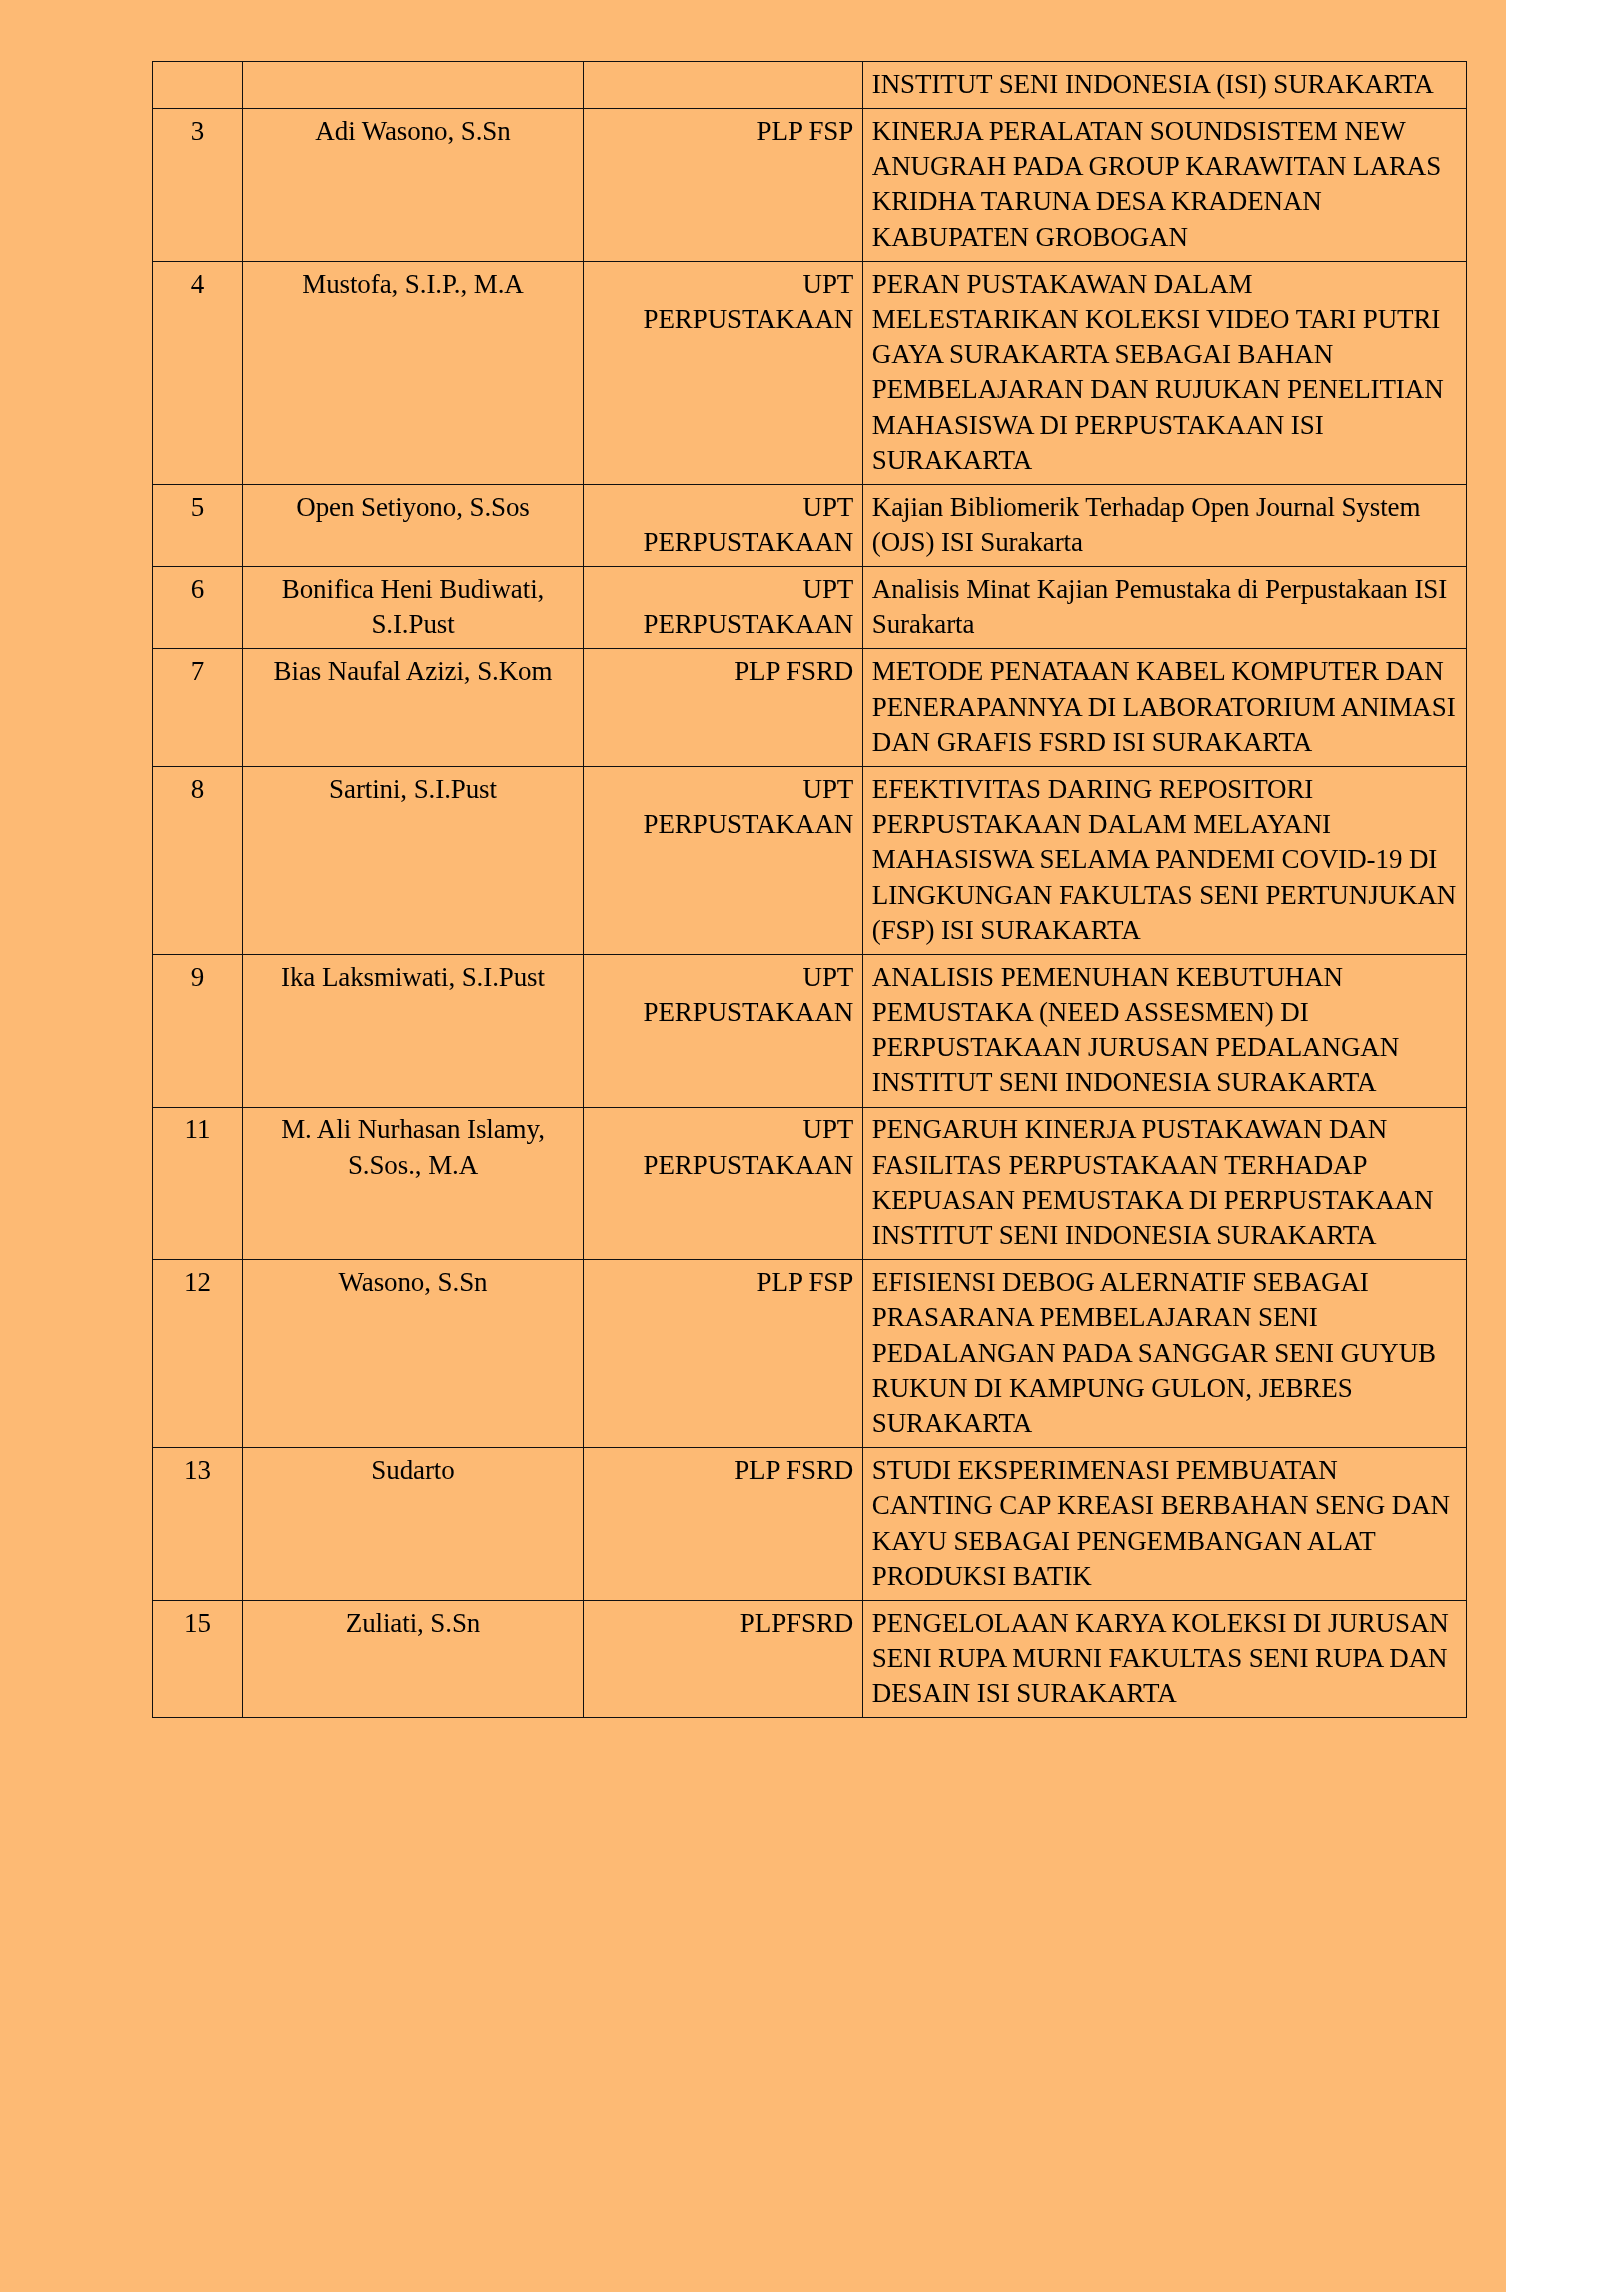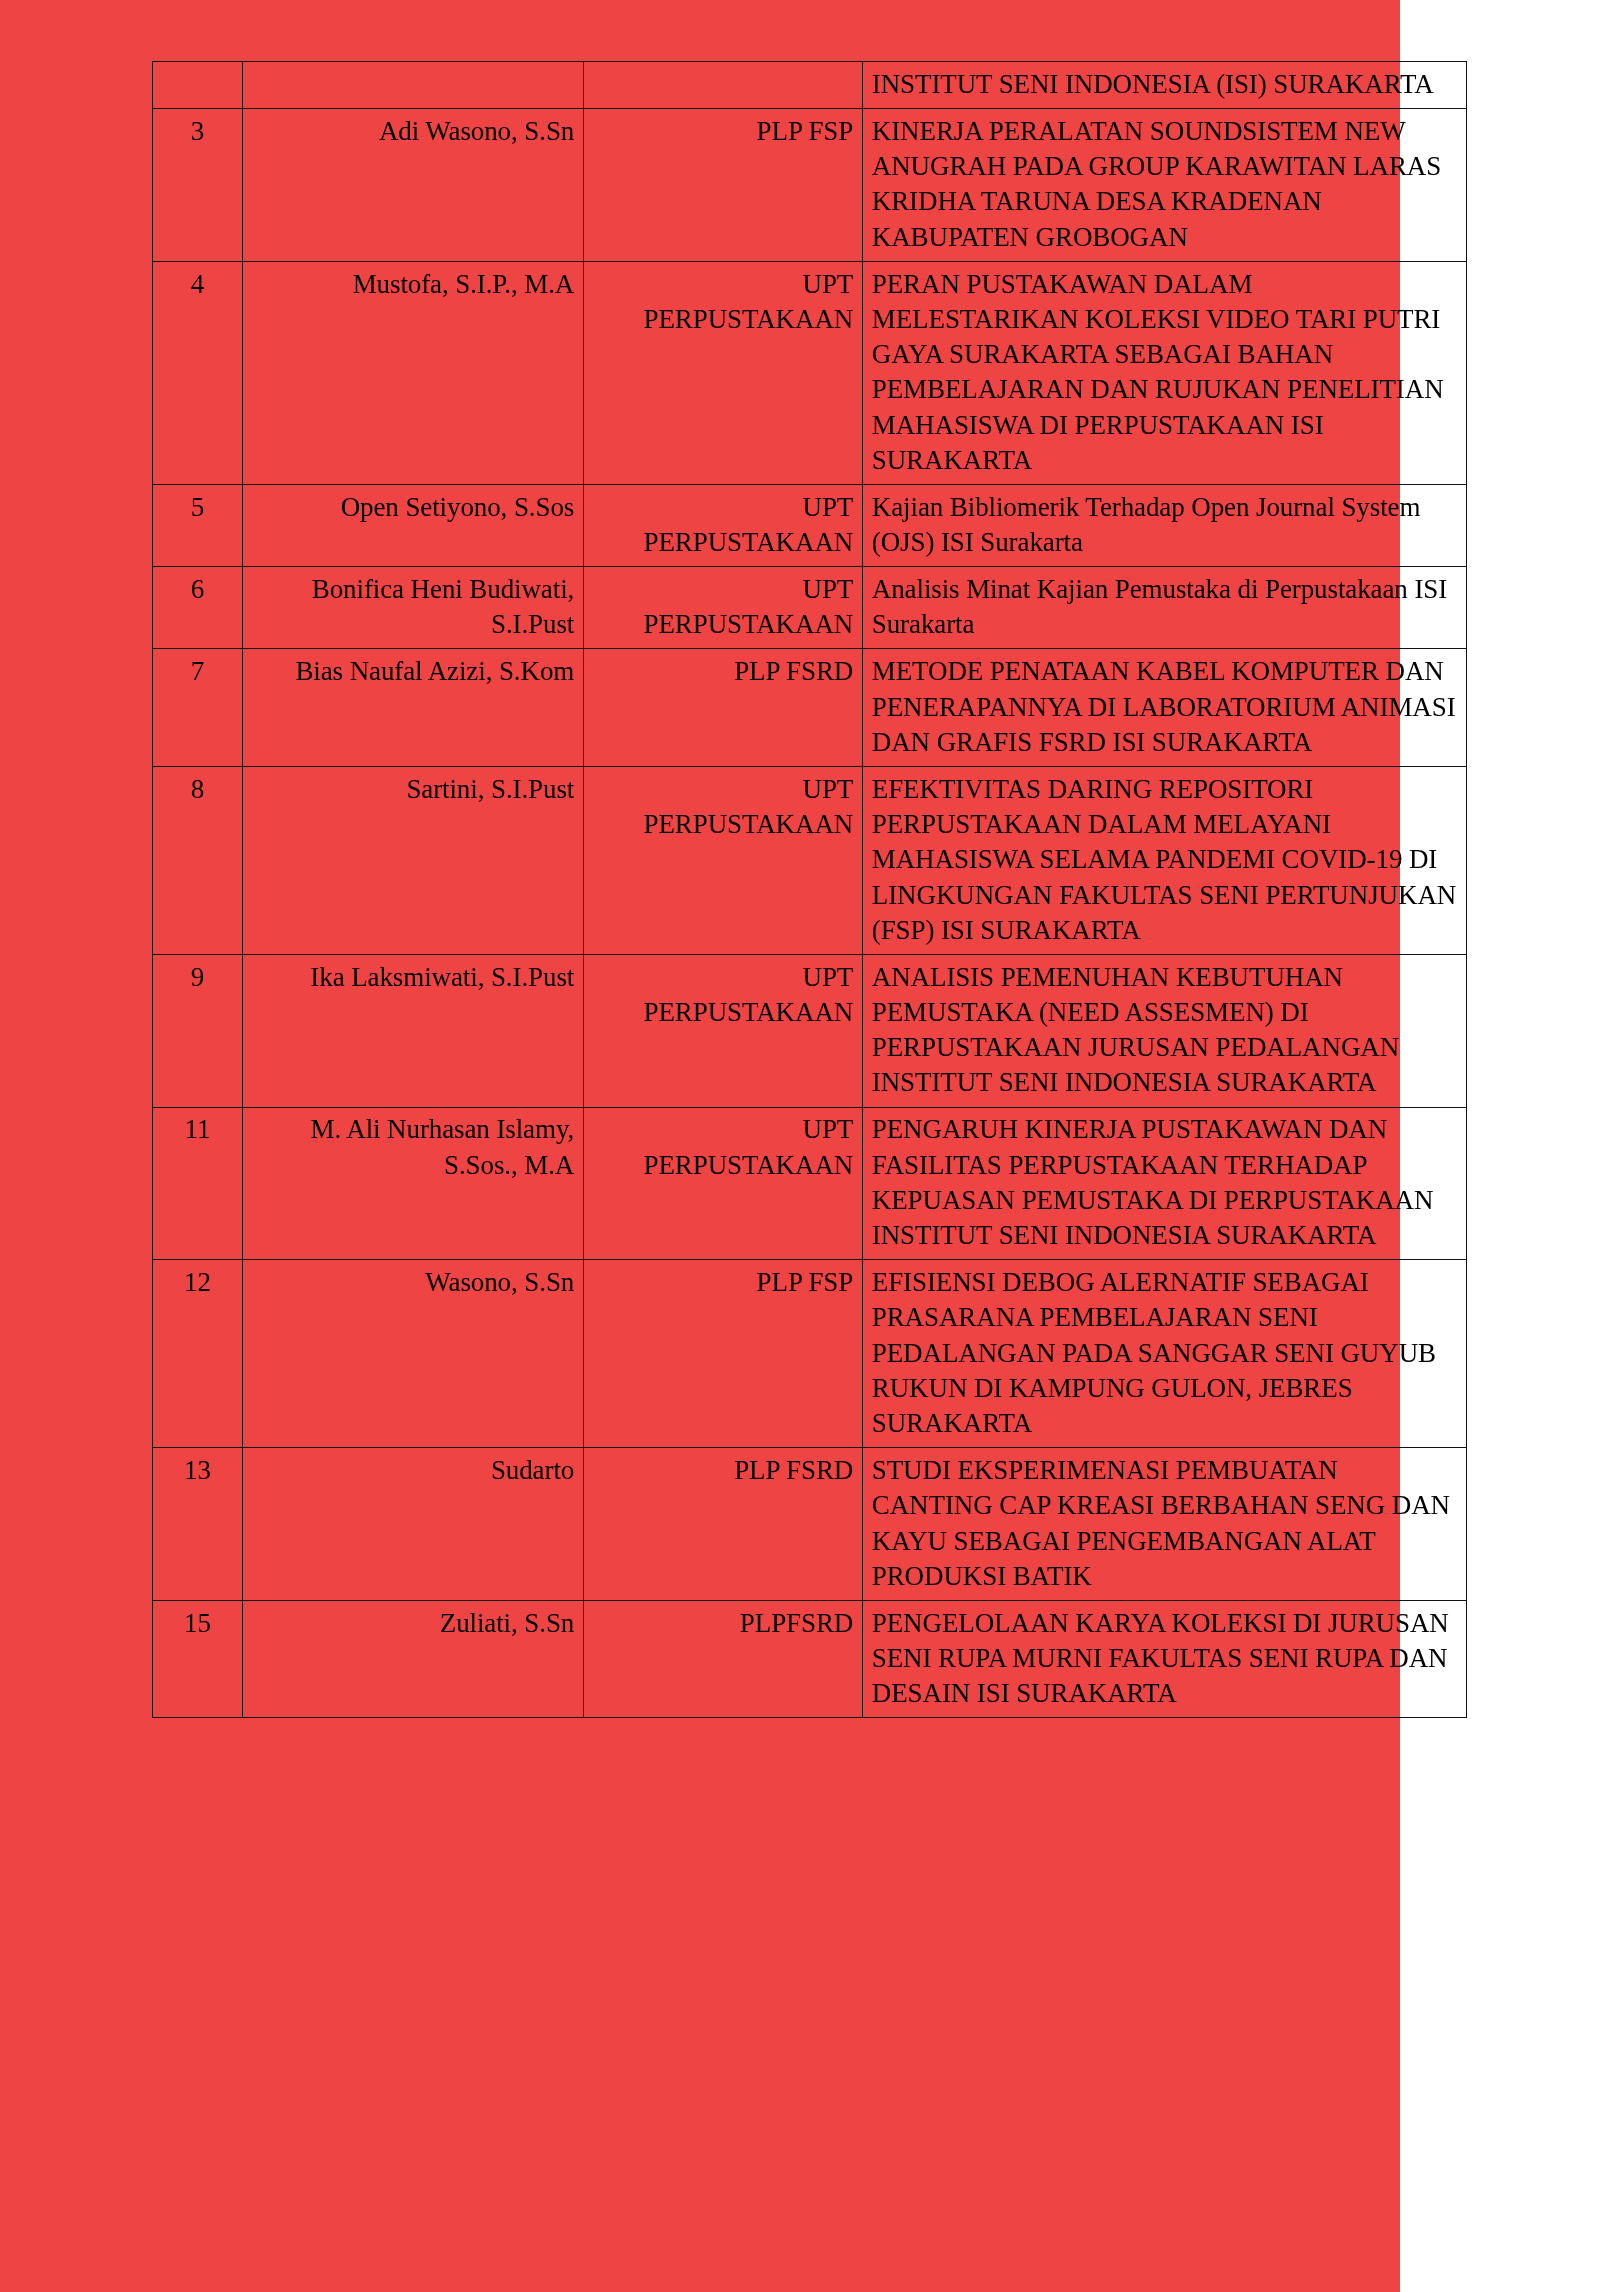--- a/index.html
+++ b/index.html
@@ -10,23 +10,23 @@
   }
   body {
     width: 1621px;
     height: 2293px;
     font-family: "Liberation Serif", "DejaVu Serif", serif;
     color: #000000;
     overflow: hidden;
   }
   .page {
     position: relative;
-    width: 1400px;
+    width: 1506px;
     height: 2293px;
-    background: #ef4444;
+    background: #fdba74;
     box-sizing: border-box;
   }
   .table-wrap {
     position: absolute;
     left: 152px;
     top: 61px;
     width: 1314px;
   }
   table.doc-table {
     border-collapse: collapse;
@@ -45,21 +45,21 @@
   col.c-no    { width: 90px;  }
   col.c-name  { width: 341px; }
   col.c-unit  { width: 279px; }
   col.c-title { width: 604px; }
 
   td.no {
     text-align: center;
     padding-left: 0;
     padding-right: 0;
   }
-  td.name  { text-align: right; }
+  td.name  { text-align: center; }
   td.unit  { text-align: right; }
   td.title { text-align: left; }
 
   
   tr.cont td { border-top: 1.6px solid #111111; }
 </style>
 </head>
 <body>
 
 <div class="page">

